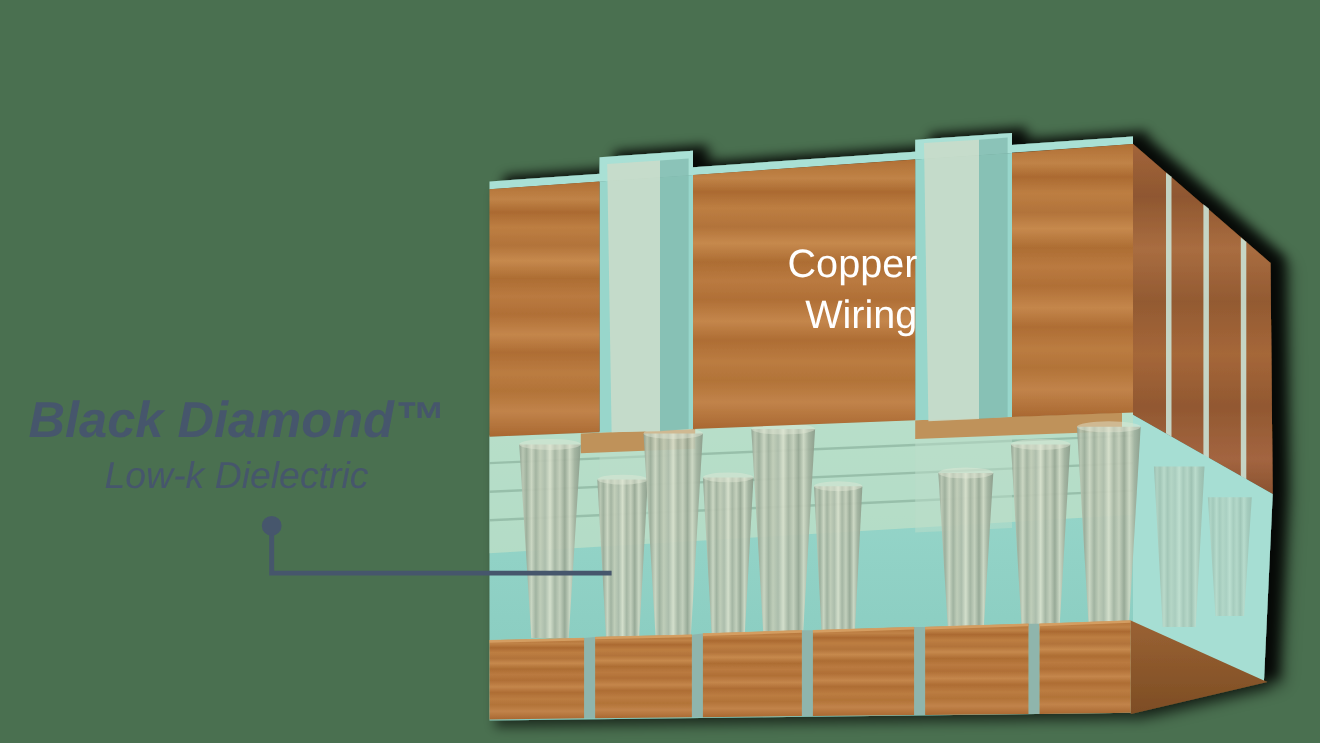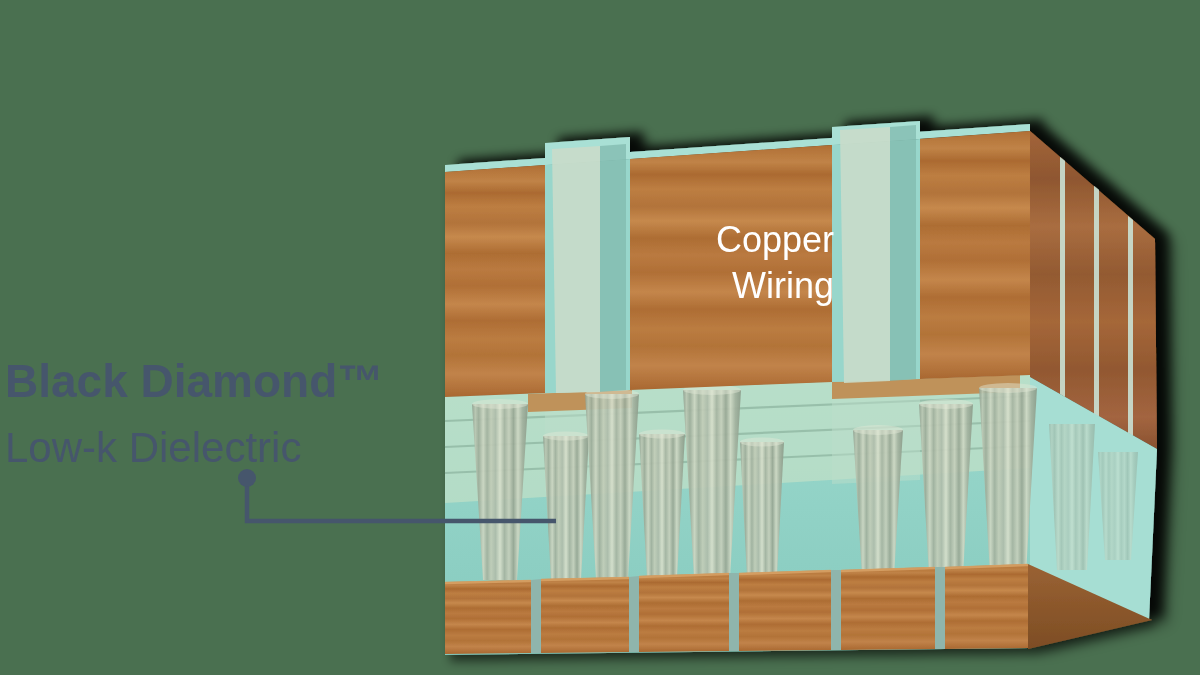--- a/index.html
+++ b/index.html
@@ -2,25 +2,25 @@
 <html><head>
 <meta charset="utf-8">
 <style>
   html,body{margin:0;padding:0;background:#4a7050;}
   .stage{
     position:relative;width:1200px;height:675px;overflow:hidden;
     background:#4a7050;font-family:"Liberation Sans",sans-serif;
   }
   .stage svg{position:absolute;left:0;top:0;}
   .label-left{
-    position:absolute;left:5px;top:356px;width:420px;
-    color:#46566c;user-select:none;
+    position:absolute;left:5px;top:356px;width:420px;text-align:center;
+    color:#46566c;user-select:none;font-style:italic;
   }
   .label-left .bd{font-size:46px;font-weight:bold;line-height:1.12;}
-  .label-left .lk{font-size:42px;font-weight:400;margin-top:16px;}
+  .label-left .lk{font-size:34px;font-weight:400;margin-top:6px;}
   .copper-label{
     position:absolute;left:628px;top:217px;width:206px;text-align:right;
     color:#ffffff;font-size:36px;line-height:1.28;user-select:none;
   }
 </style>
 </head>
 <body>
 
 <div class="stage">
 

